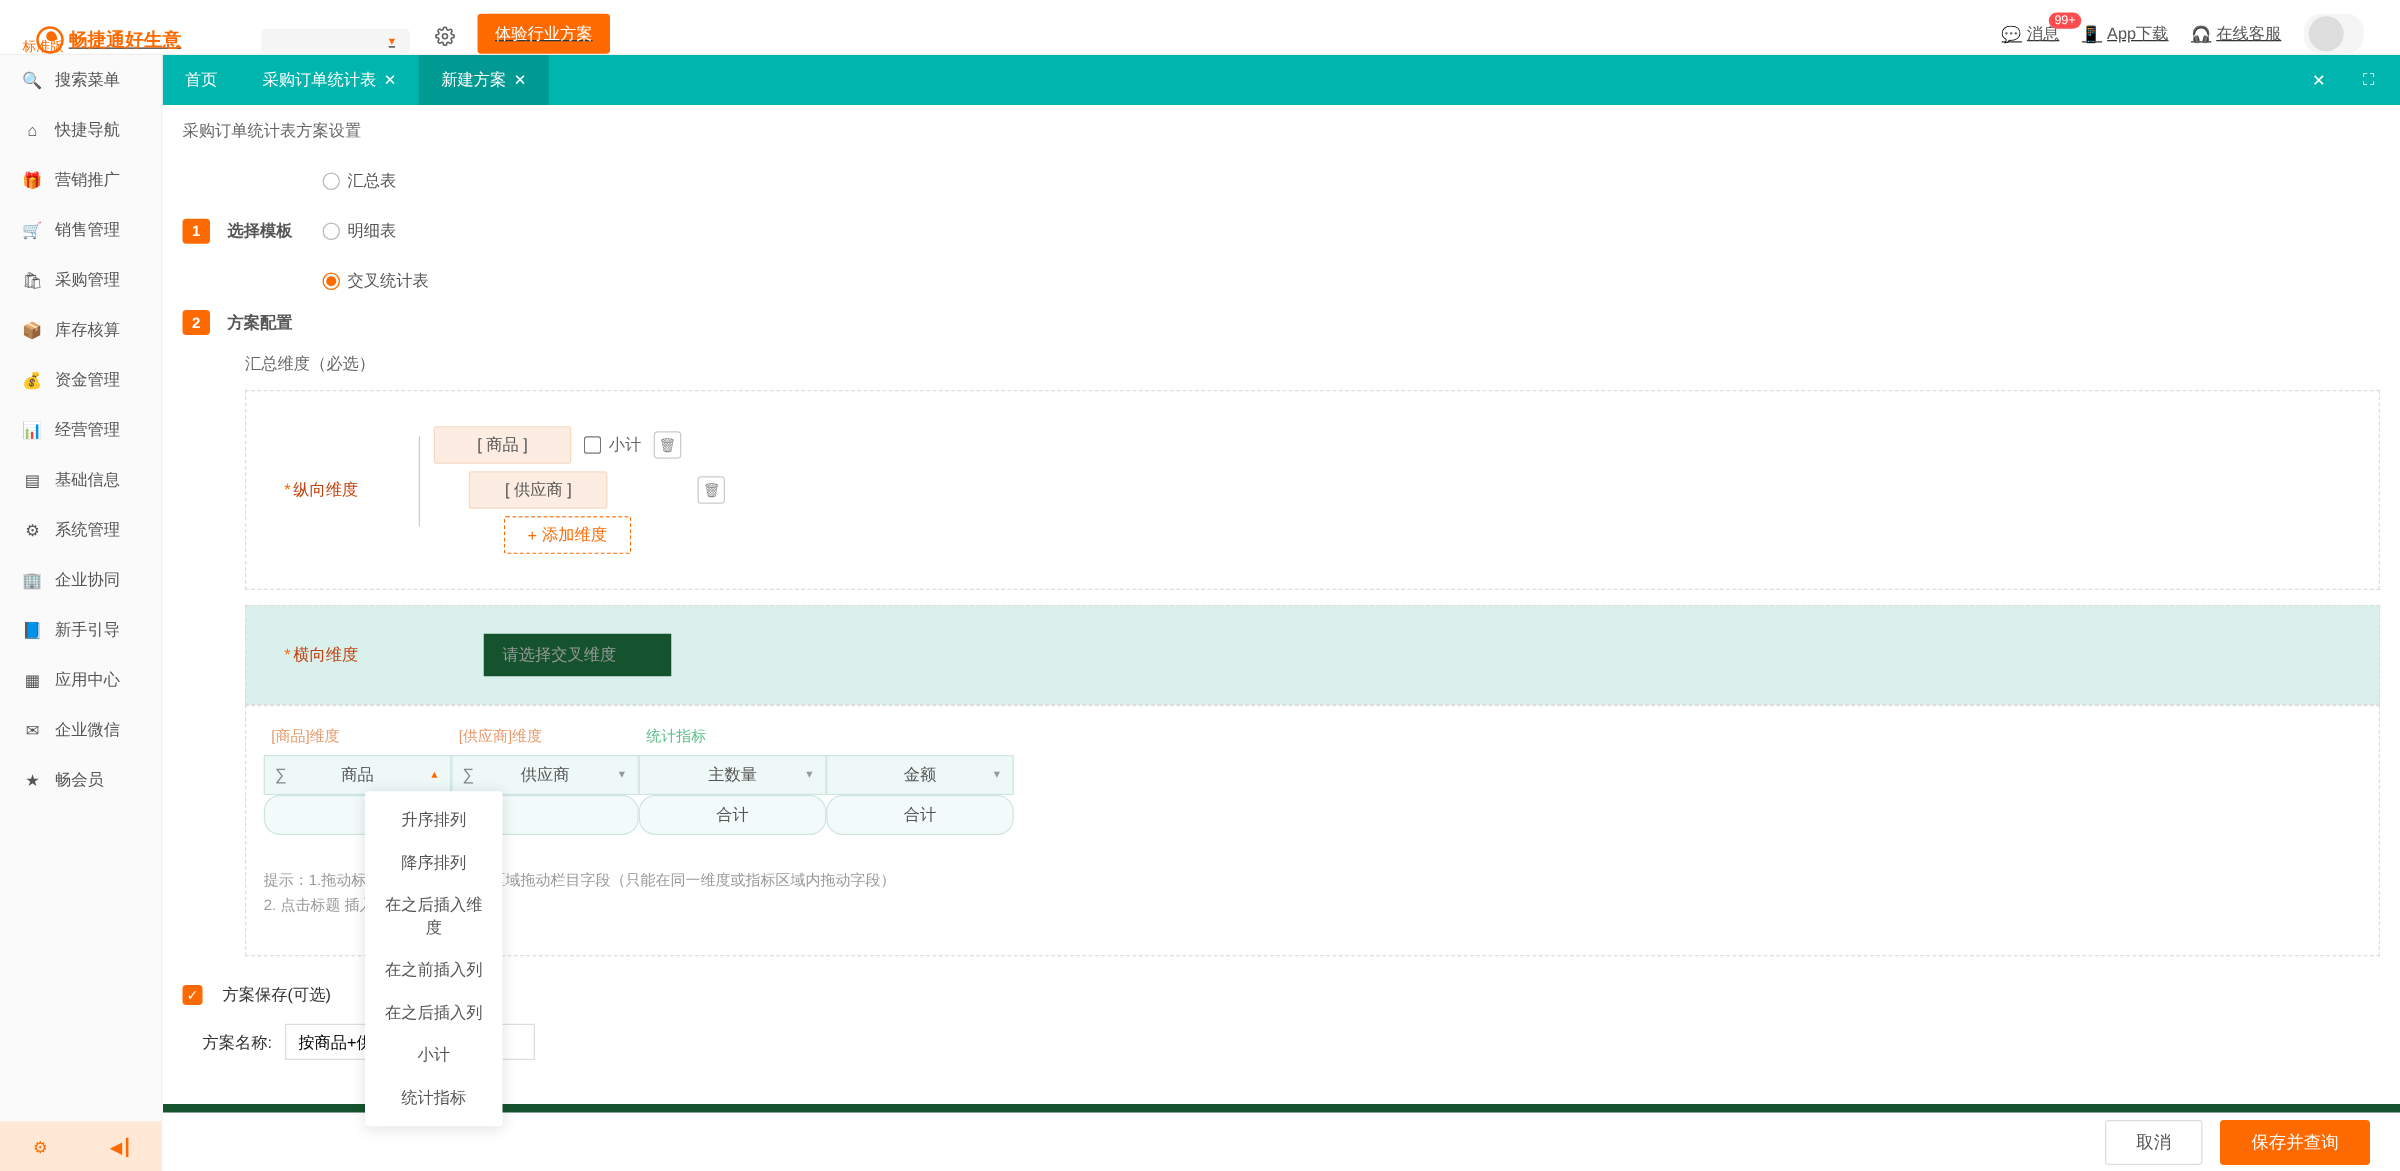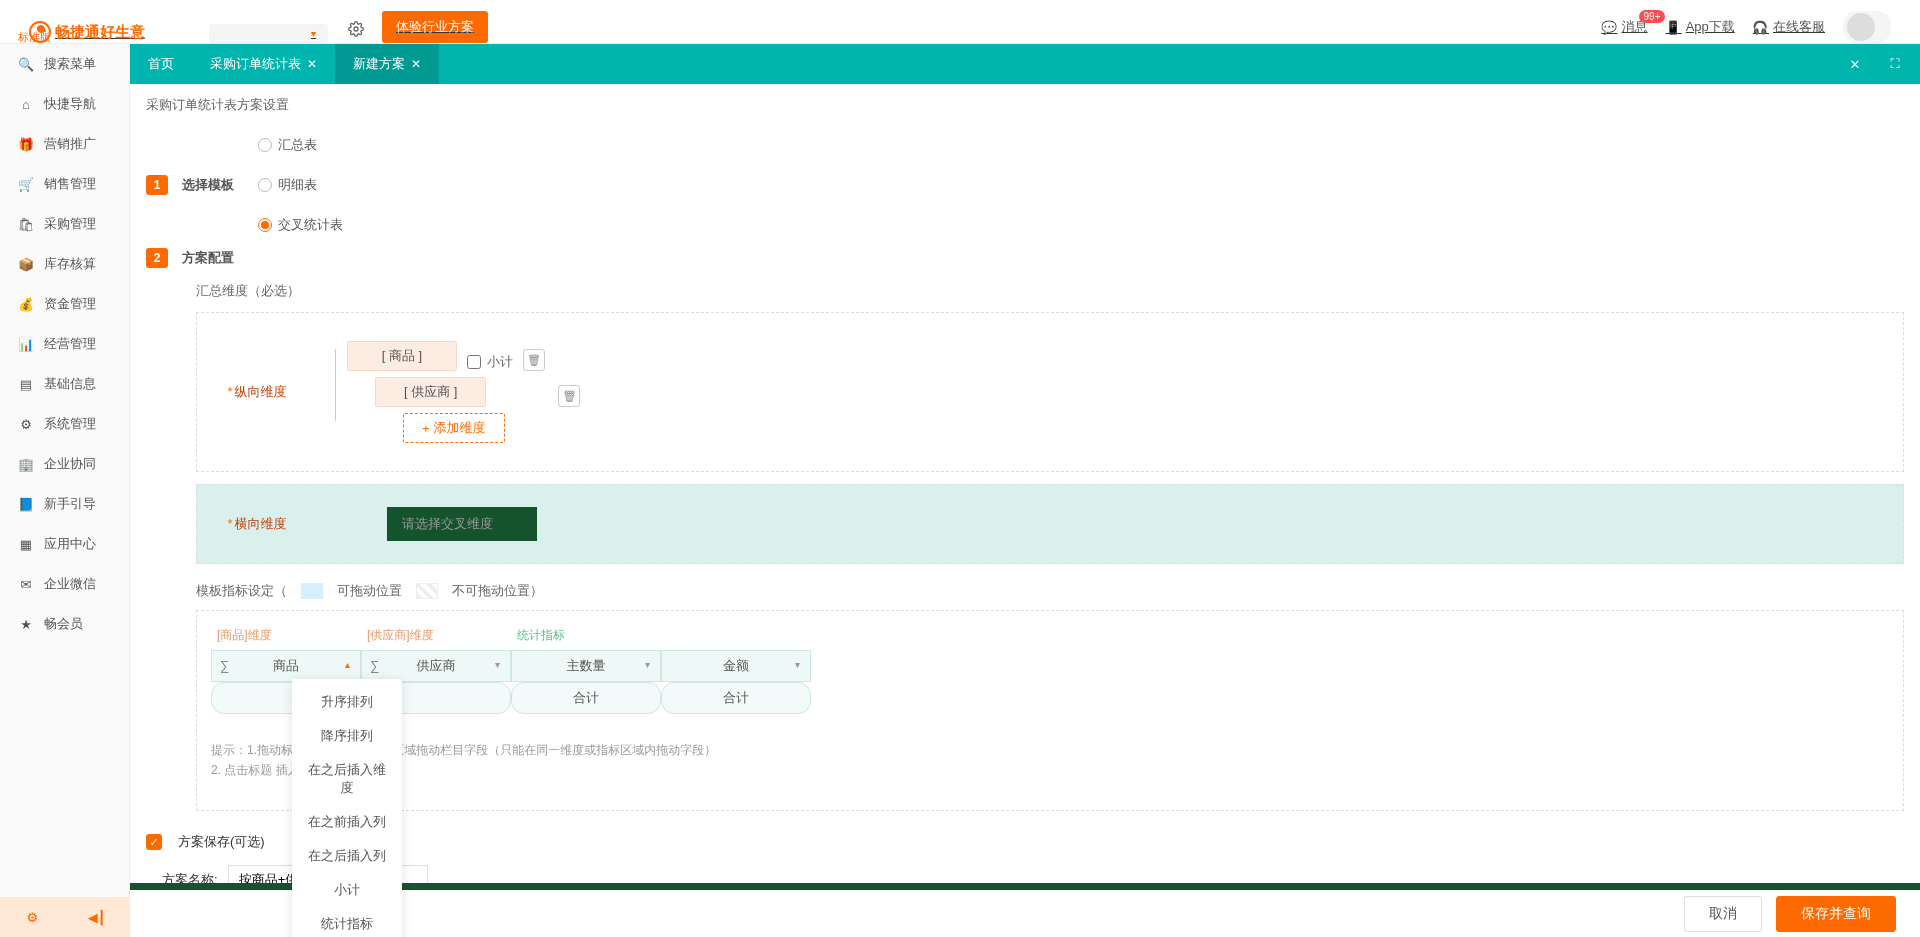--- a/index.html
+++ b/index.html
@@ -50,21 +50,21 @@
 .radio.checked .dot::after { content: ""; width: 8px; height: 8px; background: #ff6a00; border-radius: 50%; }
 
 .config-area { margin-left: 50px; }
 .sub-title { color: #666; margin: 12px 0; }
 .dash-box { border: 1px dashed #ddd; padding: 22px 30px; position: relative; }
 .highlight-box { background: #d9f0ed; }
 .dim-row { display: flex; align-items: center; gap: 20px; }
 .dim-label { width: 60px; text-align: center; color: #c2410c; }
 .req::before { content: "*"; color: #ff6a00; margin-right: 2px; }
 .tree { position: relative; margin-left: 40px; }
-.tree-node { display: flex; align-items: flex-end; gap: 10px; margin: 6px 0; position: relative; }
+.tree-node { display: flex; align-items: center; gap: 10px; margin: 6px 0; position: relative; }
 .tree-node .tag { background: #fcece1; color: #555; border: 1px solid #f5d9c5; padding: 5px 28px; border-radius: 2px; font-size: 13px; min-width: 110px; text-align: center; }
 .tree-node.lvl1 { margin-left: 28px; }
 .add-dim { border: 1px dashed #ff6a00; color: #ff6a00; padding: 5px 18px; border-radius: 2px; cursor: pointer; background: #fff; display: inline-flex; align-items: center; gap: 4px; }
 .subtotal { display: flex; align-items: center; gap: 6px; color: #666; }
 .subtotal input { width: 14px; height: 14px; }
 .del-ic { width: 22px; height: 22px; border: 1px solid #ccc; border-radius: 3px; display: flex; align-items: center; justify-content: center; color: #888; cursor: pointer; font-size: 11px; }
 .tree-lines { position: absolute; border-left: 1px solid #ccc; height: 72px; left: -12px; top: 14px; }
 .cross-input { border: 1px solid transparent; padding: 7px 14px; color: #999; background: #14532d; width: 150px; cursor: pointer; }
 
 .legend-row { display: flex; align-items: center; gap: 14px; color: #666; margin: 18px 0 10px 0; }
@@ -288,27 +288,20 @@
             </div>
 
             <div class="dash-box highlight-box">
               <div class="dim-row">
                 <span class="dim-label req">横向维度</span>
                 <div style="margin-left:60px"></div>
                 <div class="cross-input">请选择交叉维度</div>
               </div>
             </div>
 
-            <div class="legend-row">
-              <span>模板指标设定（</span>
-              <span class="legend-box legend-drag"></span>
-              <span>可拖动位置</span>
-              <span class="legend-box legend-nodrag"></span>
-              <span>不可拖动位置）</span>
-            </div>
 
             <div class="grid-area">
               <div class="grid-headers">
                 <div class="gh prod">[商品]维度</div>
                 <div class="gh sup">[供应商]维度</div>
                 <div class="gh stat">统计指标</div>
               </div>
               <div class="grid-table">
                 <div class="gcell sortable">
                   <span class="sigma">∑</span>

